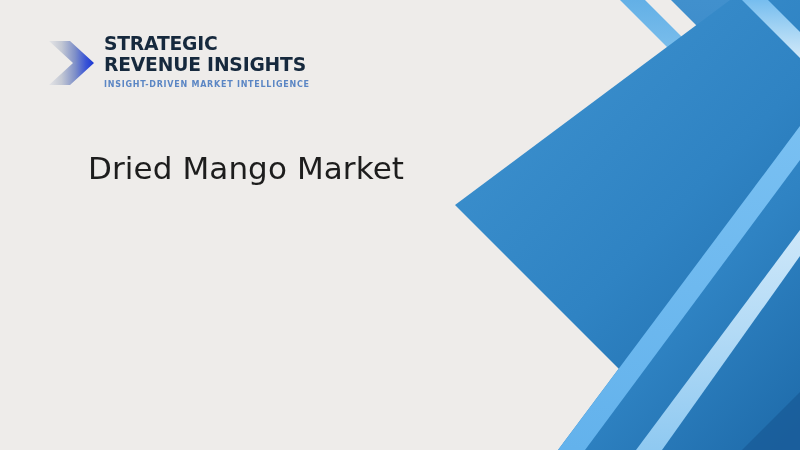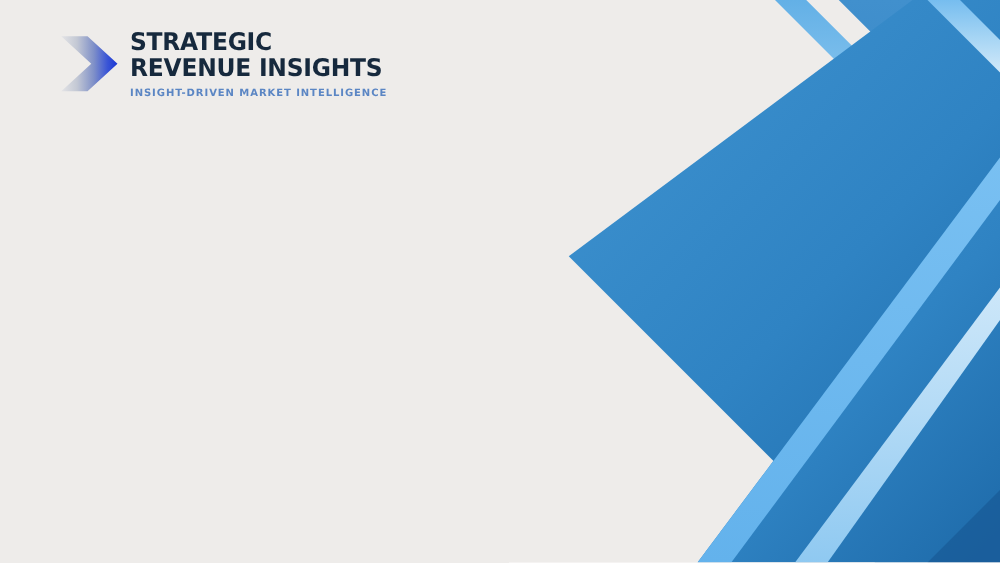--- a/index.html
+++ b/index.html
@@ -28,23 +28,23 @@
     left: 0;
     width: 800px;
     height: 450px;
     pointer-events: none;
   }
 
   
   #logo {
     position: absolute;
     left: 48px;
-    top: 23px;
+    top: 33px;
     display: flex;
-    align-items: flex-start;
+    align-items: center;
   }
   #logo-mark {
     width: 48px;
     height: 50px;
     margin-right: 8px;
     margin-top: 3px;
     flex: none;
   }
   #logo-text {
     display: flex;
@@ -186,15 +186,16 @@
     </svg>
 
     <div id="logo-text">
       <div class="wordmark-line">STRATEGIC</div>
       <div class="wordmark-line">REVENUE INSIGHTS</div>
       <div id="tagline">INSIGHT-DRIVEN MARKET INTELLIGENCE</div>
     </div>
 
   </div>
 
+  <div id="title">Dried Mango Market</div>
 
 
 </div>
 
 </body></html>

